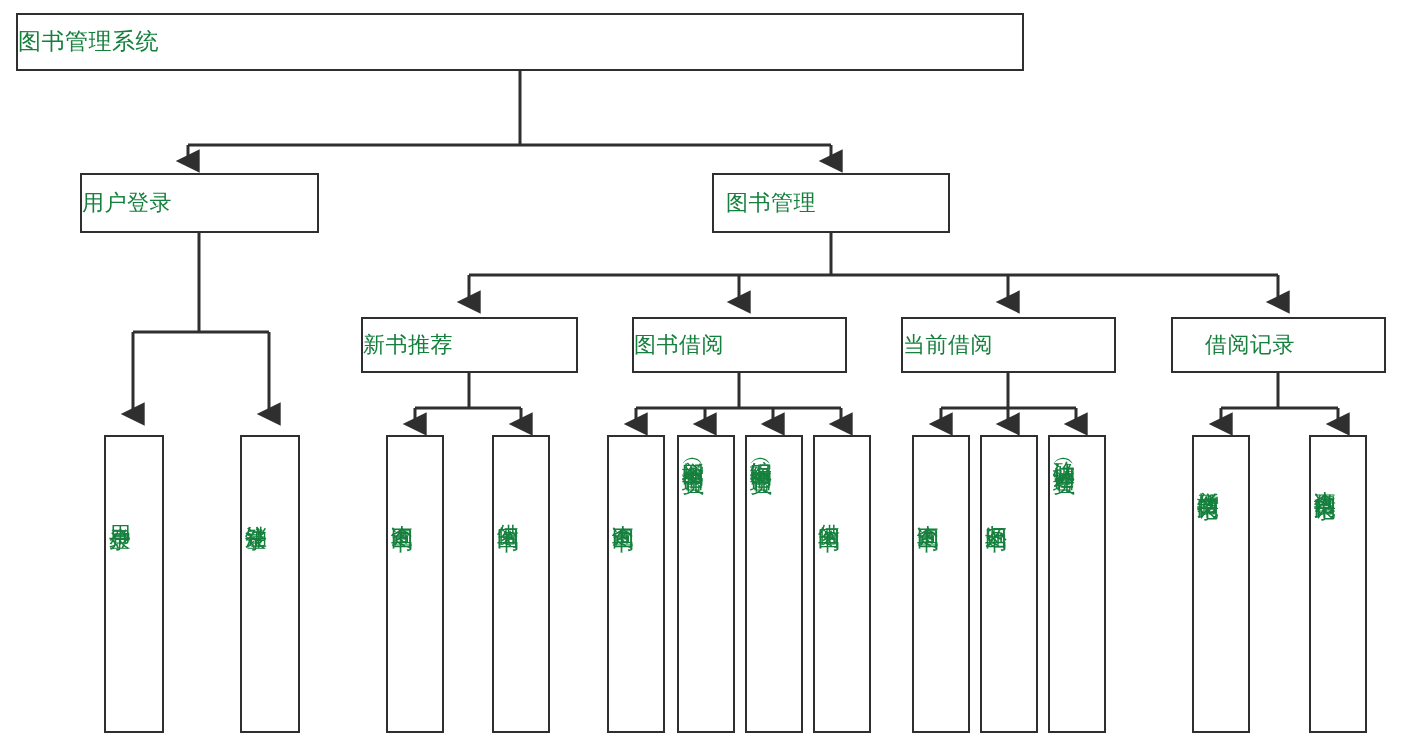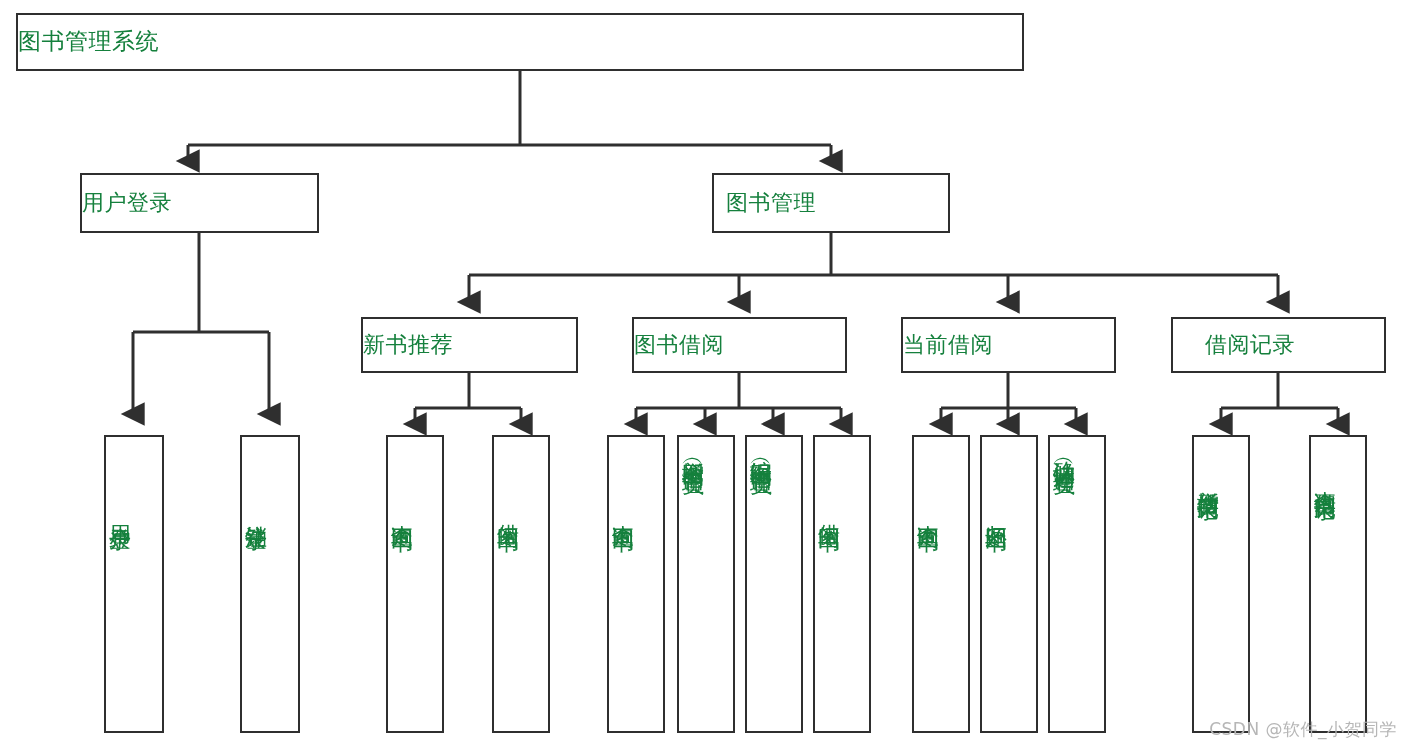--- a/index.html
+++ b/index.html
@@ -184,14 +184,13 @@
     <span class="lbl">确认归还（管理员）</span>
   </div>
 
   <div class="node v-node" style="left:1192px; top:435px; width:58px; height:298px; padding-top:36px;">
     <span class="lbl">新增借阅记录</span>
   </div>
   <div class="node v-node" style="left:1309px; top:435px; width:58px; height:298px; padding-top:36px;">
     <span class="lbl">查询借阅记录</span>
   </div>
 
-  <div class="watermark">CSDN @软件_小贺同学</div>
 </div>
 
 </body></html>

